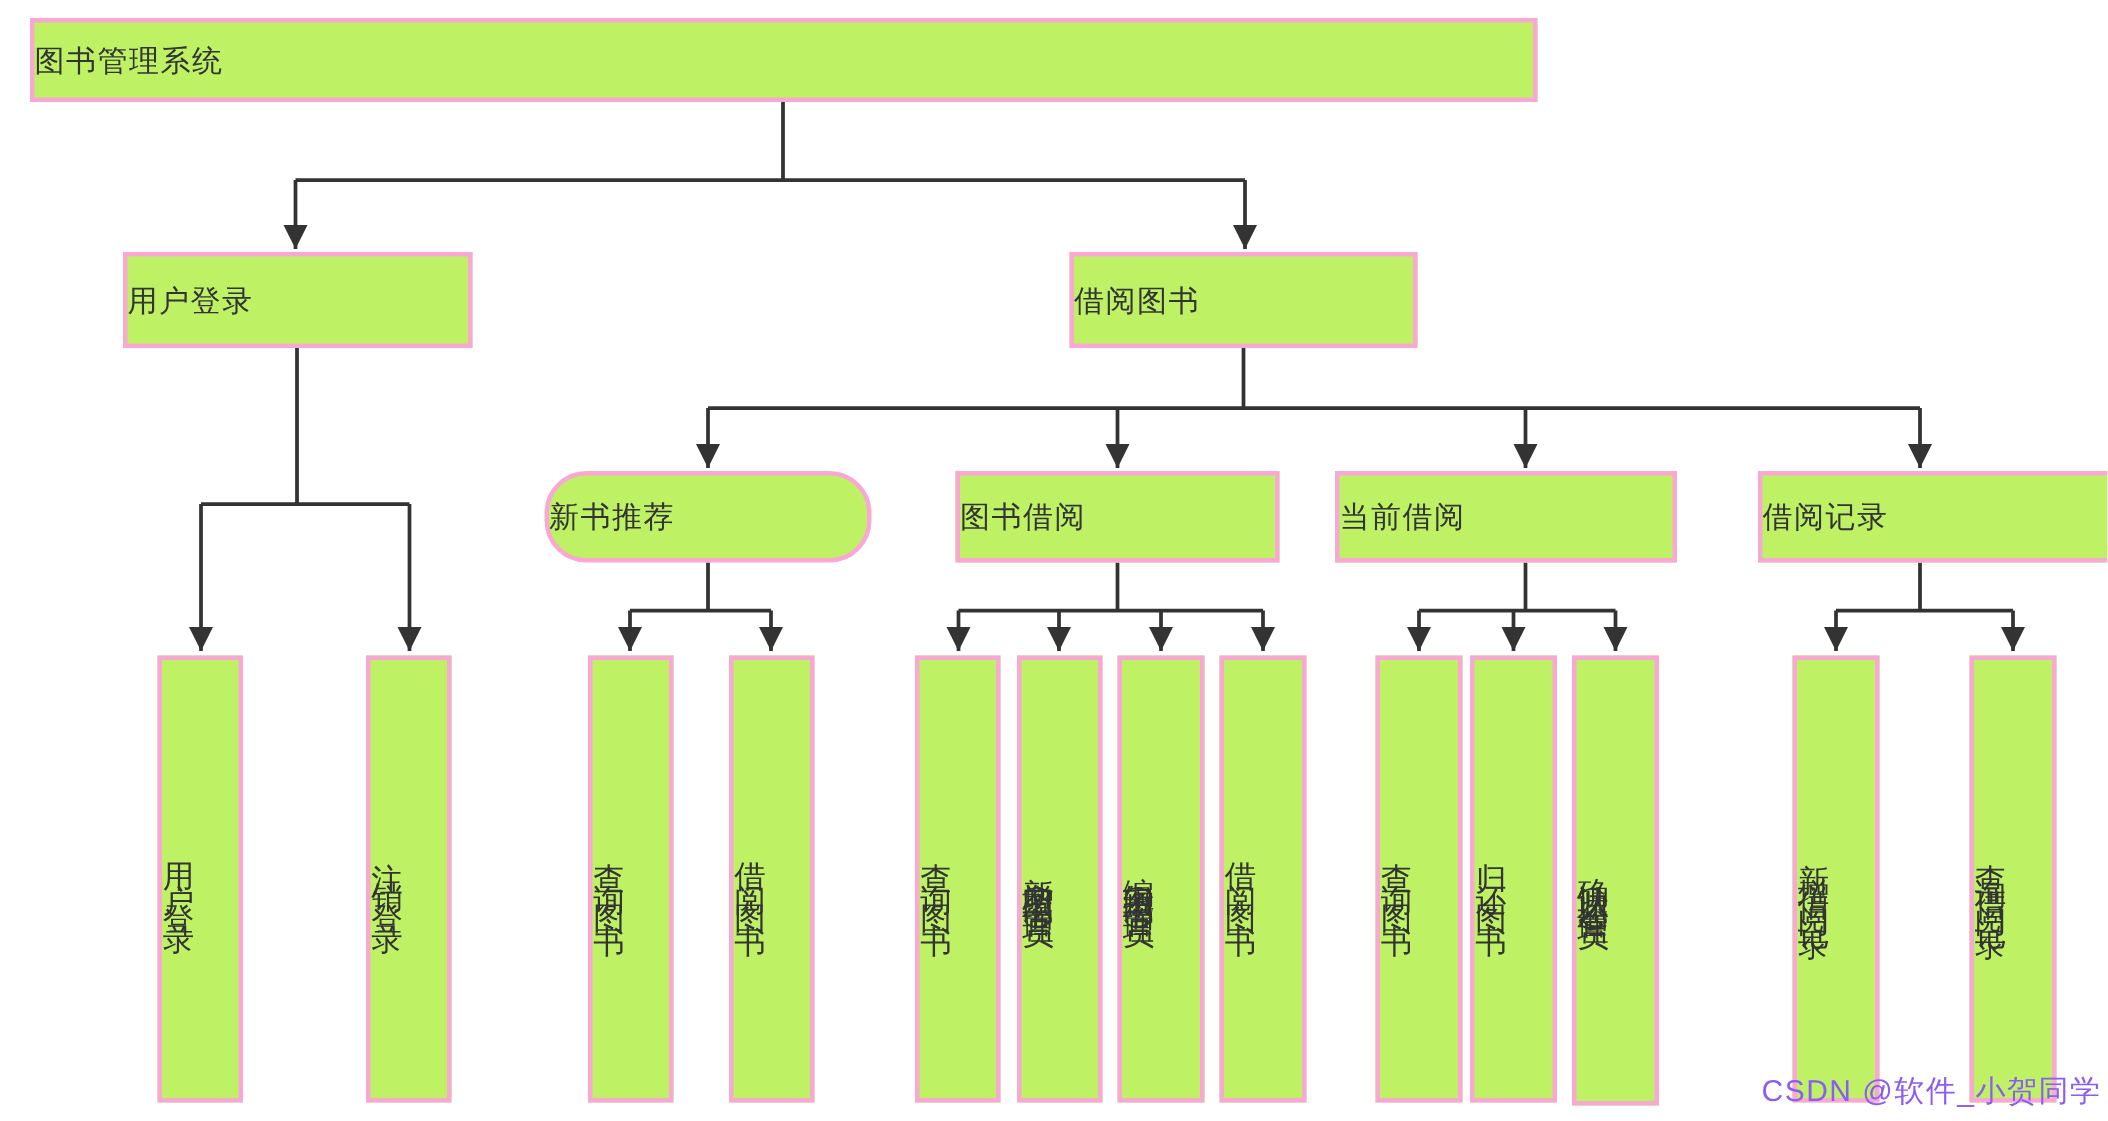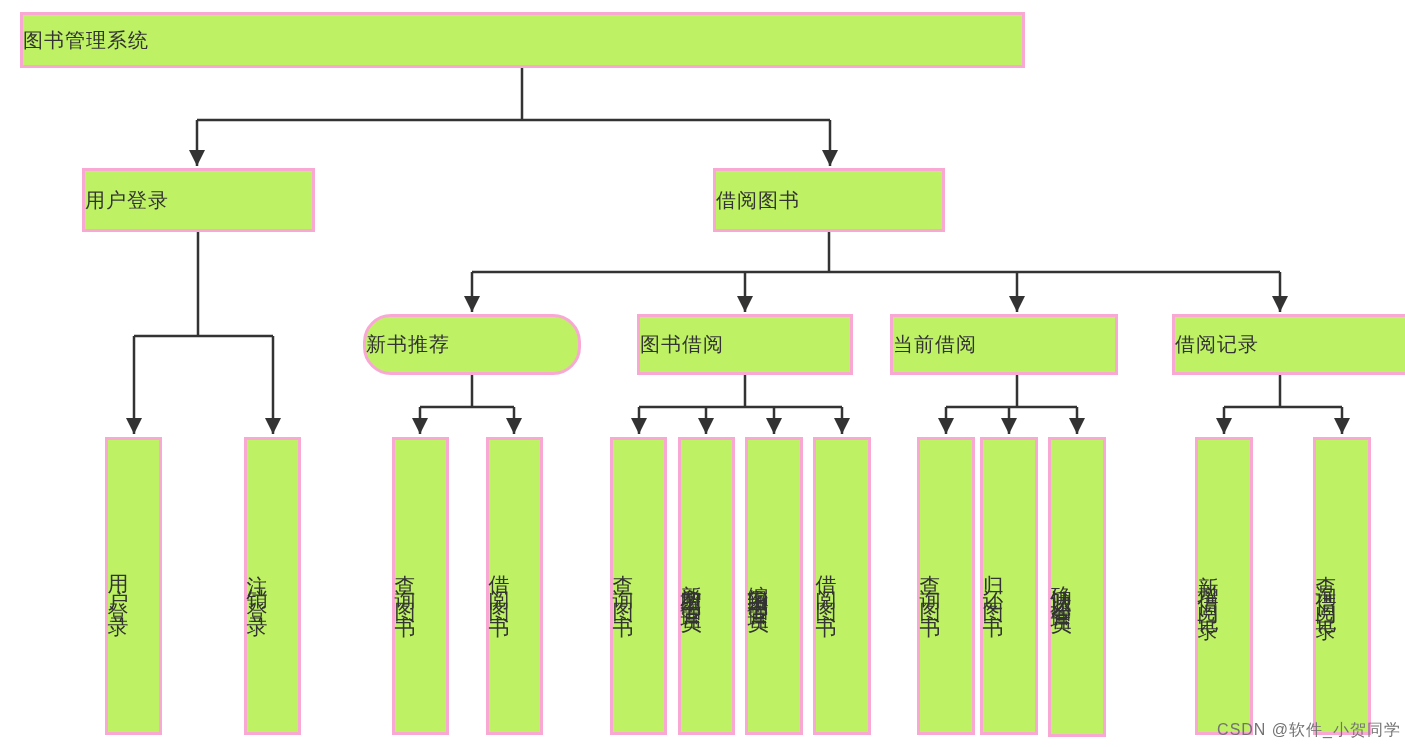--- a/index.html
+++ b/index.html
@@ -15,21 +15,21 @@
   .hlabel{font-size:20px;letter-spacing:1px;color:#333;white-space:nowrap;}
   .leaf{border-width:3px;}
   .vtext{
     writing-mode:vertical-rl;font-size:21px;color:#333;line-height:1;
     white-space:nowrap;
   }
   .sp-l{letter-spacing:14px;}
   .sp-m{letter-spacing:9px;}
   .sp-s{letter-spacing:4px;}
   .watermark{
-    position:absolute;right:4px;bottom:6px;font-size:16px;color:#737373;
+    position:absolute;right:4px;bottom:6px;font-size:20px;color:#8b5cf6;
     letter-spacing:1px;white-space:nowrap;z-index:5;
   }
 </style>
 </head>
 <body>
 
 <div class="canvas">
 
   <svg class="connectors" width="1405" height="747" viewBox="0 0 1405 747">
     <defs>

